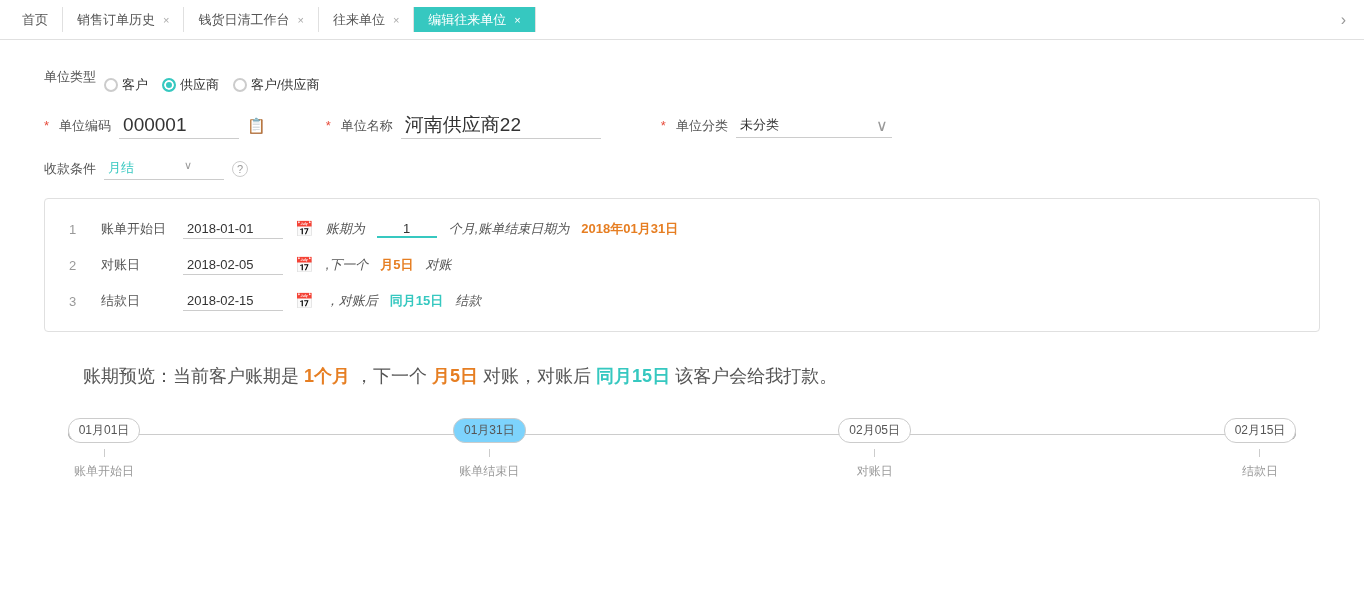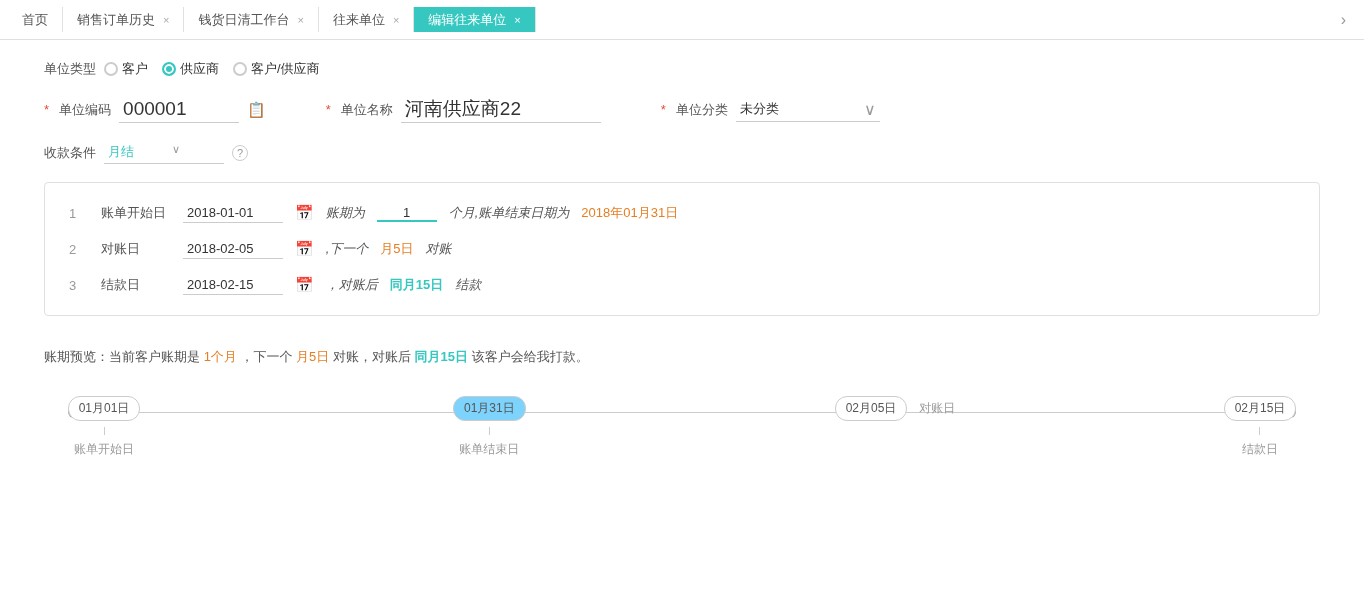--- a/index.html
+++ b/index.html
@@ -76,20 +76,21 @@
     .radio-group {
       display: flex;
       align-items: center;
       gap: 14px;
     }
     .radio-item {
       display: flex;
       align-items: center;
       gap: 4px;
       cursor: pointer;
+      margin-top: 16px;
     }
     .radio-circle {
       width: 14px;
       height: 14px;
       border-radius: 50%;
       border: 2px solid #ccc;
       background: #fff;
       display: inline-block;
     }
     .radio-circle.checked {
@@ -112,21 +113,21 @@
 
     .calendar-icon {
       color: #36c8c0;
       cursor: pointer;
       font-size: 15px;
     }
 
     .select-wrapper {
       display: flex;
       border-bottom: 1px solid #ccc;
-      gap: 4px;
+      gap: 16px;
       padding: 2px 4px;
       min-width: 120px;
     }
     .select-value {
       color: #36c8c0;
       font-size: 13px;
     }
     .select-arrow {
       color: #999;
       font-size: 11px;
@@ -187,41 +188,42 @@
       font-size: 13px;
       color: #333;
       width: 100px;
       background: transparent;
     }
     .row-desc {
       color: #555;
       font-size: 13px;
       font-style: italic;
     }
-    .highlight-orange { color: #e67e22; font-weight: normal; }
+    .highlight-orange { color: #e67e22; font-weight: bold; }
     .highlight-teal { color: #36c8c0; font-weight: bold; }
     .num-input {
       border: none;
       border-bottom: 2px solid #36c8c0;
       outline: none;
       width: 60px;
       font-size: 13px;
       color: #333;
       text-align: center;
       background: transparent;
     }
 
     
     .preview-section {
       padding: 16px 0 8px 0;
     }
     .preview-text {
       color: #555;
-      font-size: 13px;
+      font-size: 18px;
       margin-bottom: 20px;
+      margin-left: 39px;
     }
   </style>
 </head>
 <body>
 
 <div class="tab-bar">
   <div class="tab">
     <span>首页</span>
   </div>
   <div class="tab">
@@ -362,21 +364,21 @@
           <div style="width:1px;height:8px;background:#ccc;"></div>
           <div style="font-size:12px;color:#999;white-space:nowrap;">账单开始日</div>
         </div>
 
         <div style="display:flex;flex-direction:column;align-items:center;gap:6px;width:80px;">
           <div style="border:1px solid #ccc;border-radius:12px;padding:3px 10px;font-size:12px;color:#555;background:#7dd3fc;white-space:nowrap;">01月31日</div>
           <div style="width:1px;height:8px;background:#ccc;"></div>
           <div style="font-size:12px;color:#999;white-space:nowrap;">账单结束日</div>
         </div>
 
-        <div style="display:flex;flex-direction:row;align-items:center;gap:6px;width:80px;">
+        <div style="display:flex;flex-direction:column;align-items:center;gap:6px;width:80px;">
           <div style="border:1px solid #ccc;border-radius:12px;padding:3px 10px;font-size:12px;color:#555;background:#fff;white-space:nowrap;">02月05日</div>
           <div style="width:1px;height:8px;background:#ccc;"></div>
           <div style="font-size:12px;color:#999;white-space:nowrap;">对账日</div>
         </div>
 
         <div style="display:flex;flex-direction:column;align-items:center;gap:6px;width:80px;">
           <div style="border:1px solid #ccc;border-radius:12px;padding:3px 10px;font-size:12px;color:#555;background:#fff;white-space:nowrap;">02月15日</div>
           <div style="width:1px;height:8px;background:#ccc;"></div>
           <div style="font-size:12px;color:#999;white-space:nowrap;">结款日</div>
         </div>

